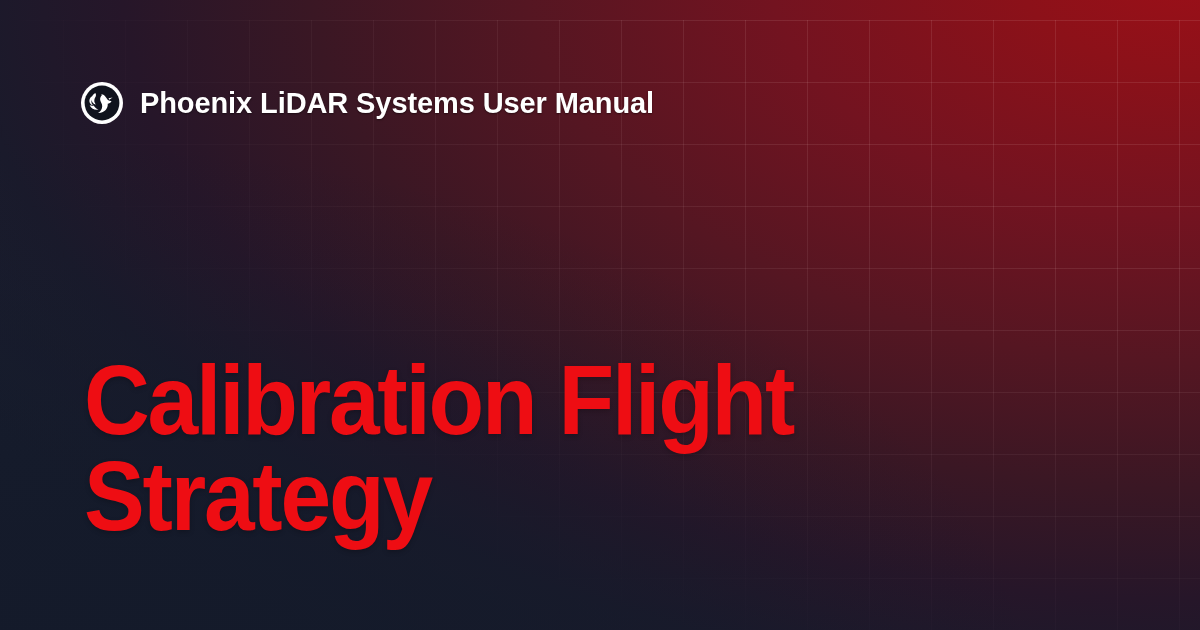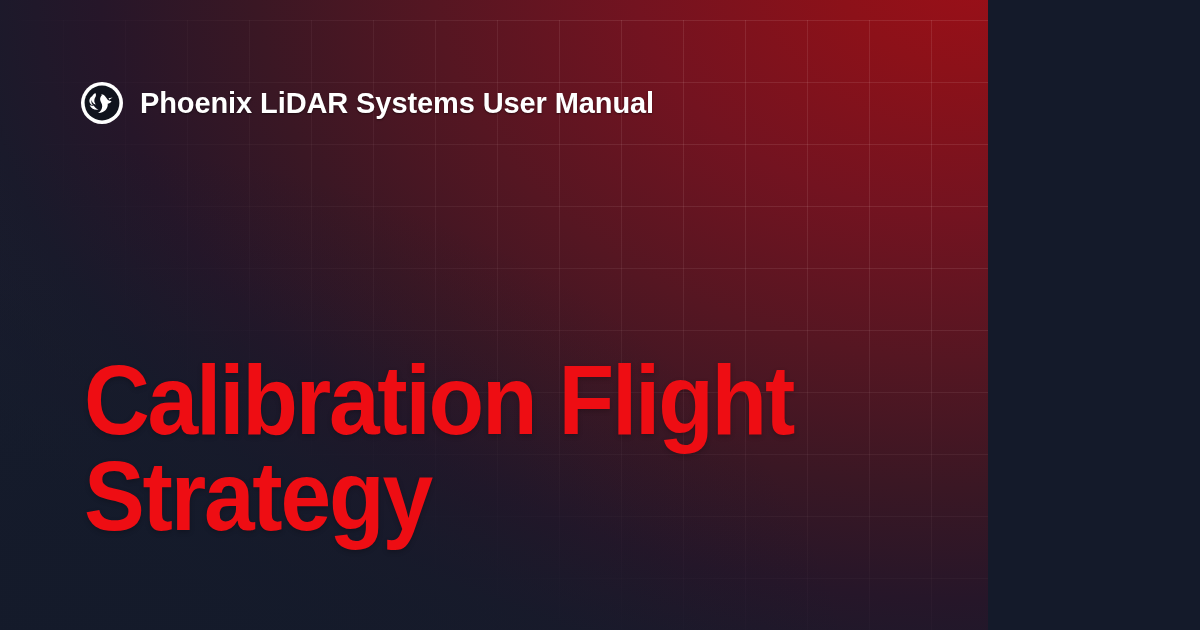--- a/index.html
+++ b/index.html
@@ -7,21 +7,21 @@
 
   html, body {
     width:1200px; height:630px;
     overflow:hidden;
     background:#141a2a;
     font-family:"Liberation Sans", sans-serif;
   }
 
   .canvas {
     position:relative;
-    width:988px;
+    width:1200px;
     height:630px;
     overflow:hidden;
     background:#141a2a;
   }
 
   
   .bg-base {
     position:absolute;
     inset:0;
     background:

